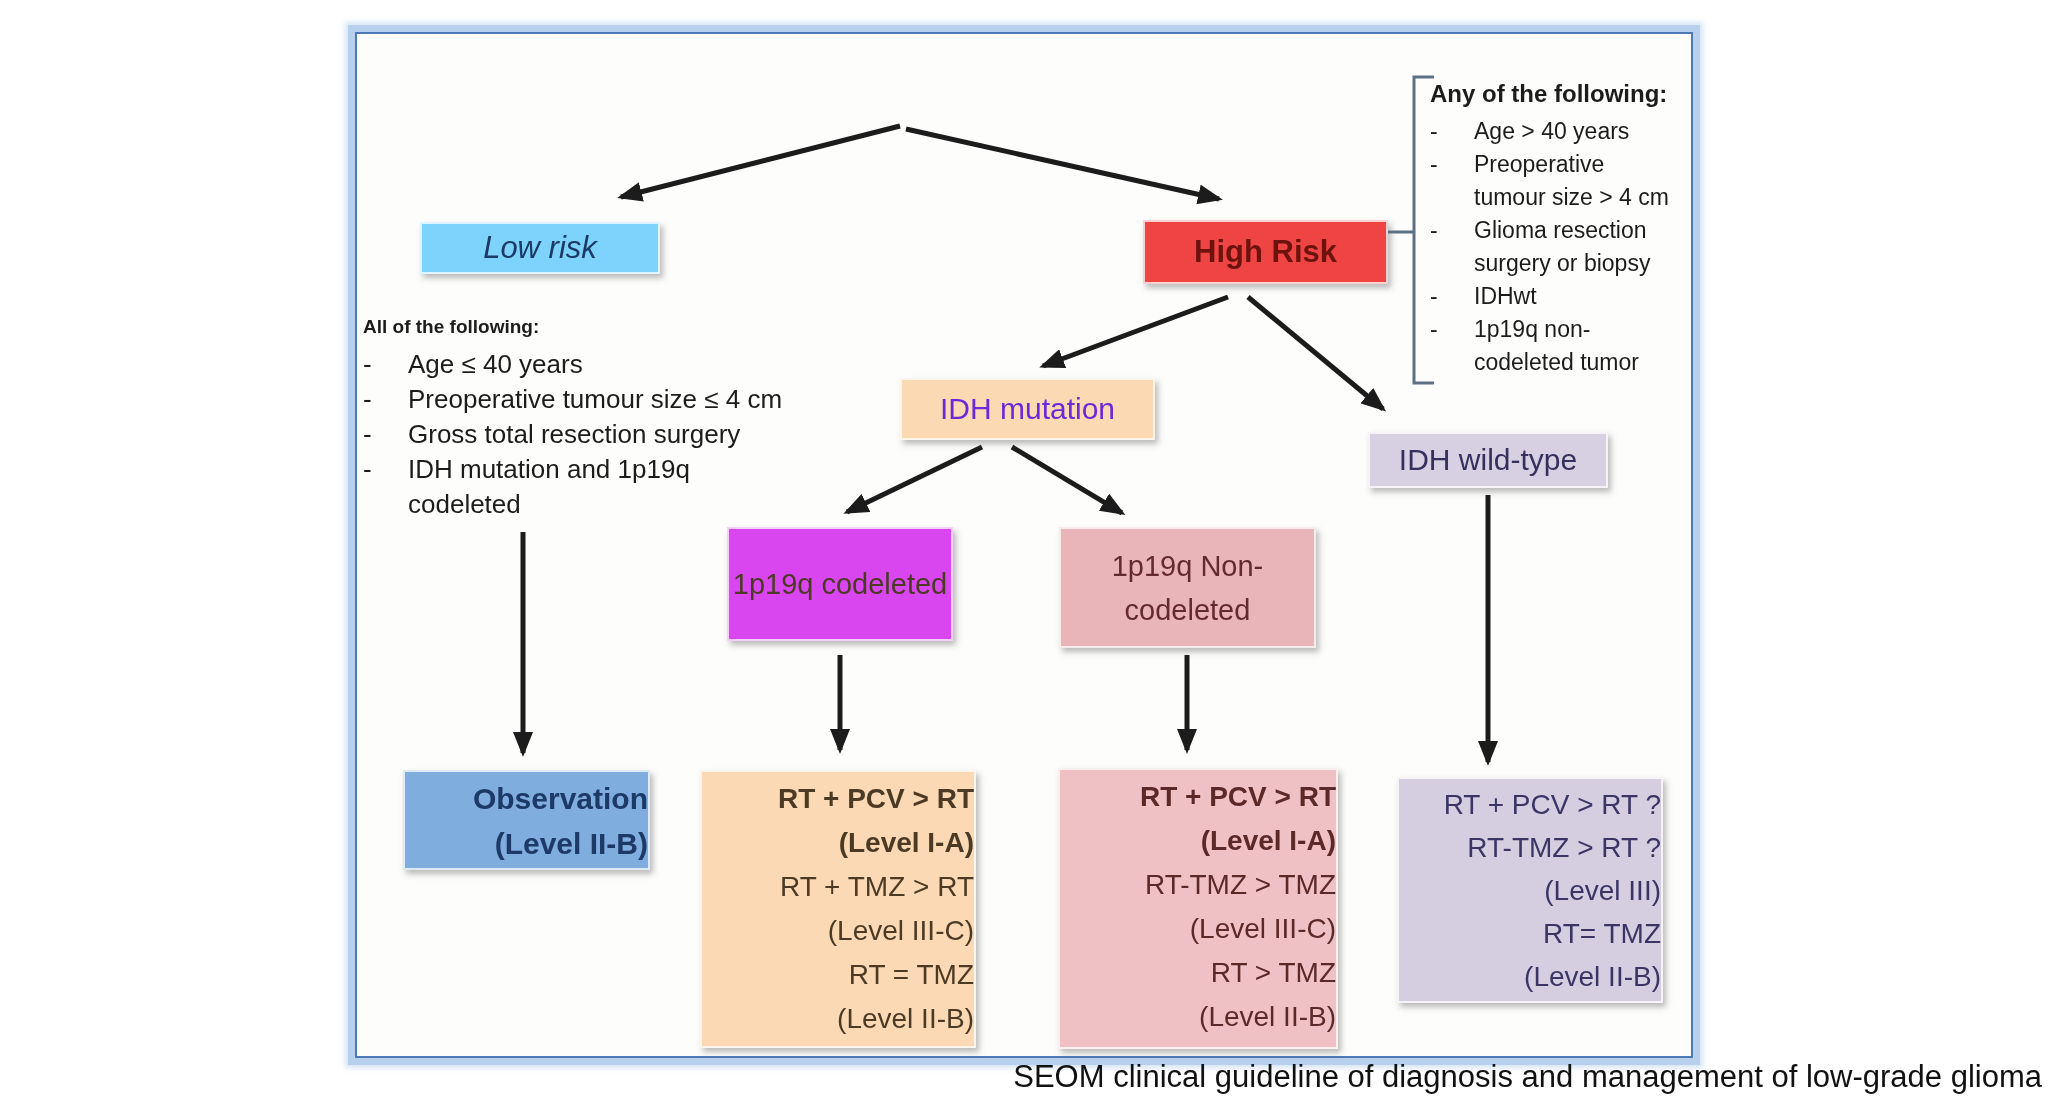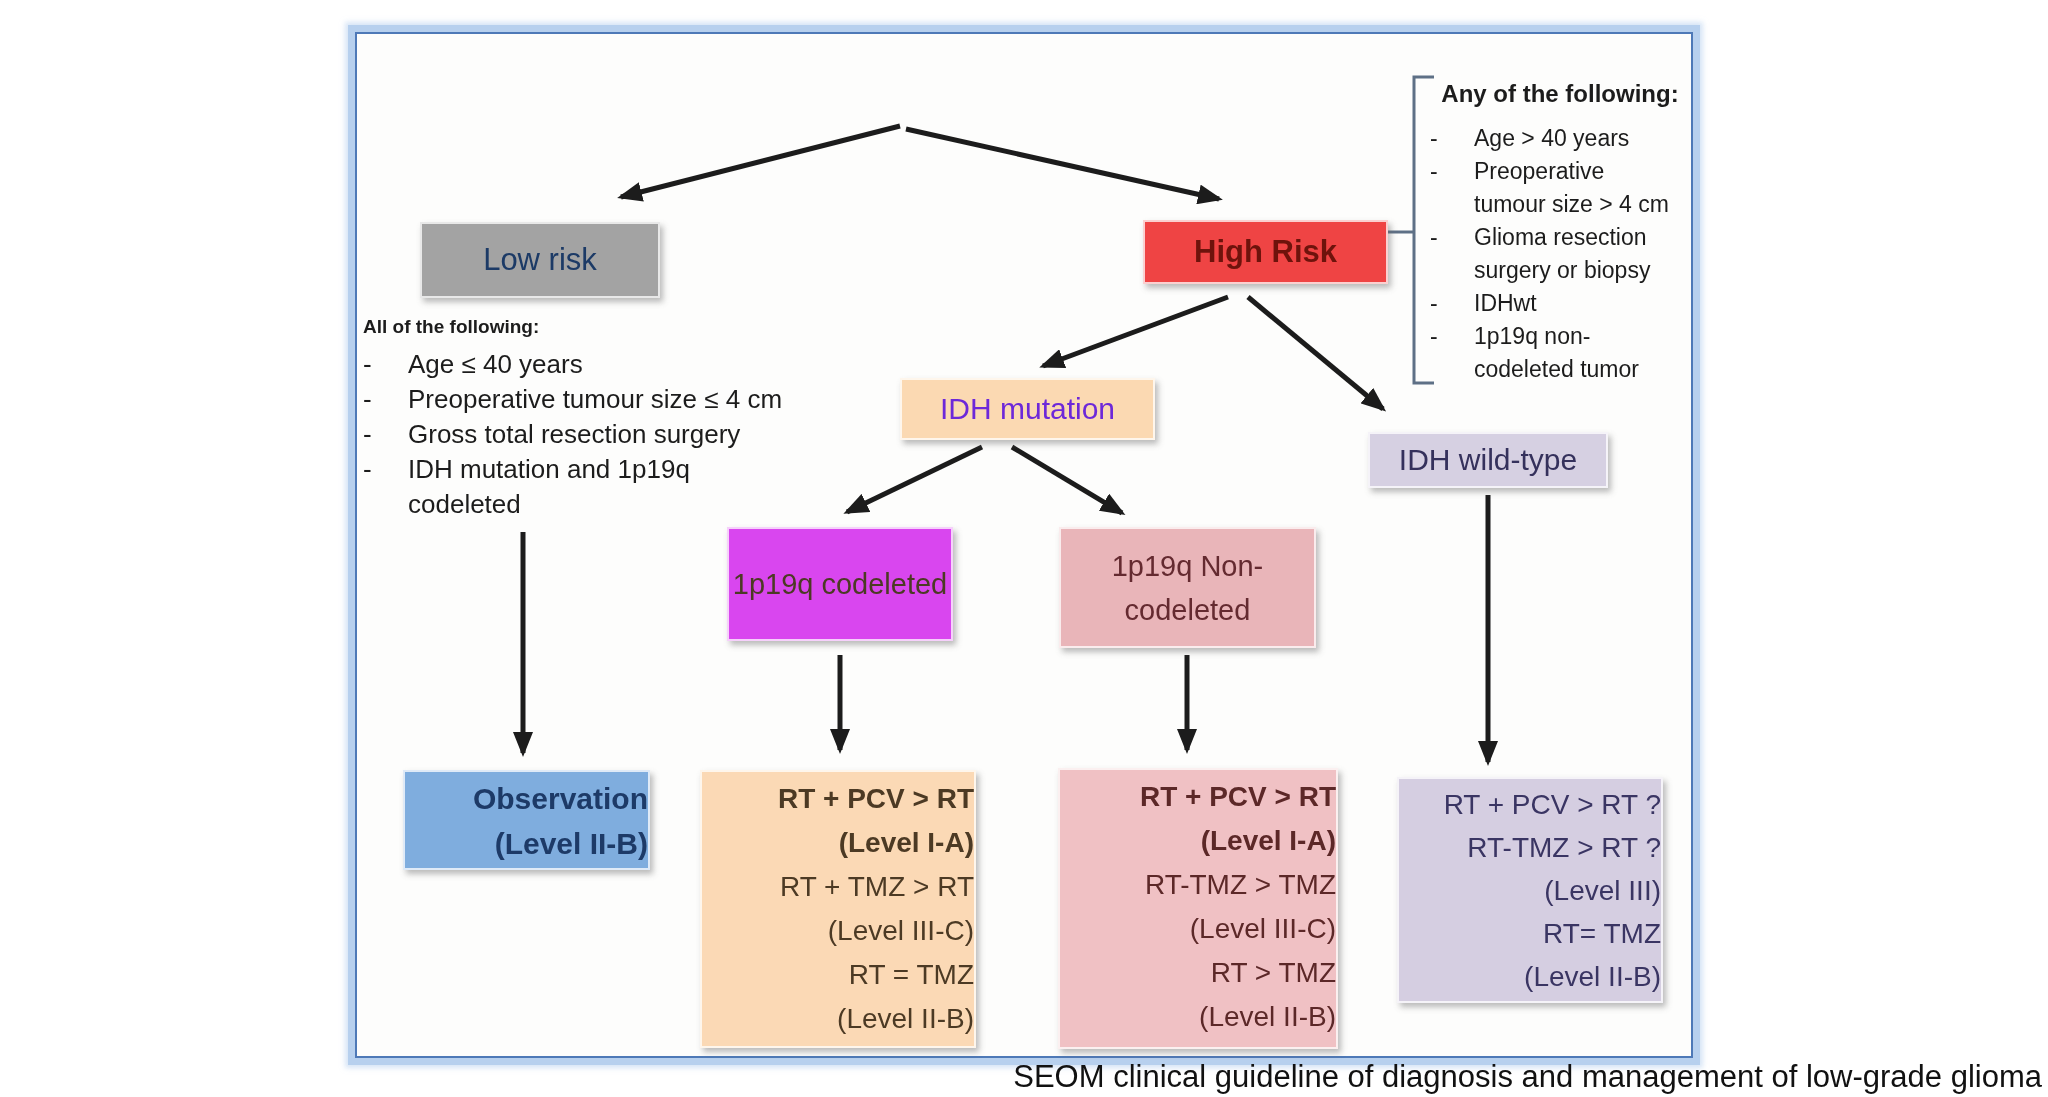--- a/index.html
+++ b/index.html
@@ -8,21 +8,21 @@
   .frame{position:absolute;left:355px;top:32px;width:1338px;height:1026px;box-sizing:border-box;
          background:#fdfdfc;border:2px solid #4e79b7;
          box-shadow:0 0 0 7px #b7d0ee, 0 0 5px 10px rgba(183,208,238,.55);}
 
   .overlay{position:absolute;left:0;top:0;width:2048px;height:1097px;pointer-events:none;}
 
   .node{position:absolute;display:flex;align-items:center;justify-content:center;text-align:center;
         box-sizing:border-box;border:2px solid rgba(255,255,255,.75);
         box-shadow:3px 4px 6px rgba(105,105,105,.45);}
   .node.root     {left:633px;top:55px;width:657px;height:54px;background:#d8e4ab;color:#3d4c20;font-size:31px;}
-  .node.low      {left:420px;top:222px;width:240px;height:76px;background:#a3a3a3;color:#1c3a66;font-size:31px;}
+  .node.low      {left:420px;top:222px;width:240px;height:52px;background:#7dd3fc;color:#1c3a66;font-size:31px;font-style:italic;}
   .node.high     {left:1143px;top:220px;width:245px;height:64px;background:#ef4444;color:#6e130c;font-size:31px;font-weight:bold;}
   .node.idhmut   {left:900px;top:378px;width:255px;height:62px;background:#fbd9b2;color:#6d28d9;font-size:30px;}
   .node.idhwt    {left:1368px;top:432px;width:240px;height:56px;background:#d6d0e2;color:#35315c;font-size:30px;}
   .node.codel    {left:727px;top:527px;width:226px;height:114px;background:#d946ef;color:#4c3a24;font-size:29px;line-height:44px;}
   .node.noncodel {left:1059px;top:527px;width:257px;height:121px;background:#e9b5b9;color:#642a30;font-size:29px;line-height:44px;}
 
   .out{position:absolute;box-sizing:border-box;text-align:right;
        border:2px solid rgba(255,255,255,.75);box-shadow:3px 4px 6px rgba(105,105,105,.45);}
   .out.obs{left:403px;top:770px;width:247px;height:100px;background:#7fadde;color:#1d3a67;
            font-size:30px;line-height:45px;font-weight:bold;padding-top:4px;}
@@ -37,21 +37,21 @@
   .crit{position:absolute;color:#1c1c1c;}
   .crit .title{font-weight:bold;}
   .crit .li{display:flex;align-items:flex-start;}
   .crit .dash{flex:0 0 auto;}
   .left-crit{left:363px;top:316px;font-size:26px;width:480px;}
   .left-crit .title{font-size:19px;margin-bottom:9px;}
   .left-crit .li{line-height:35px;}
   .left-crit .dash{width:45px;}
   .left-crit .li.narrow .txt{max-width:300px;}
   .right-crit{left:1430px;top:80px;font-size:23px;width:260px;}
-  .right-crit .title{font-size:24px;margin-bottom:14px;text-align:center;}
+  .right-crit .title{font-size:24px;margin-bottom:7px;}
   .right-crit .li{line-height:33px;}
   .right-crit .dash{width:44px;}
   .right-crit .txt{max-width:197px;}
 
   .caption{position:absolute;top:1059px;right:6px;font-size:31px;color:#111;white-space:nowrap;}
 </style>
 </head>
 <body>
 
 <div class="canvas">

